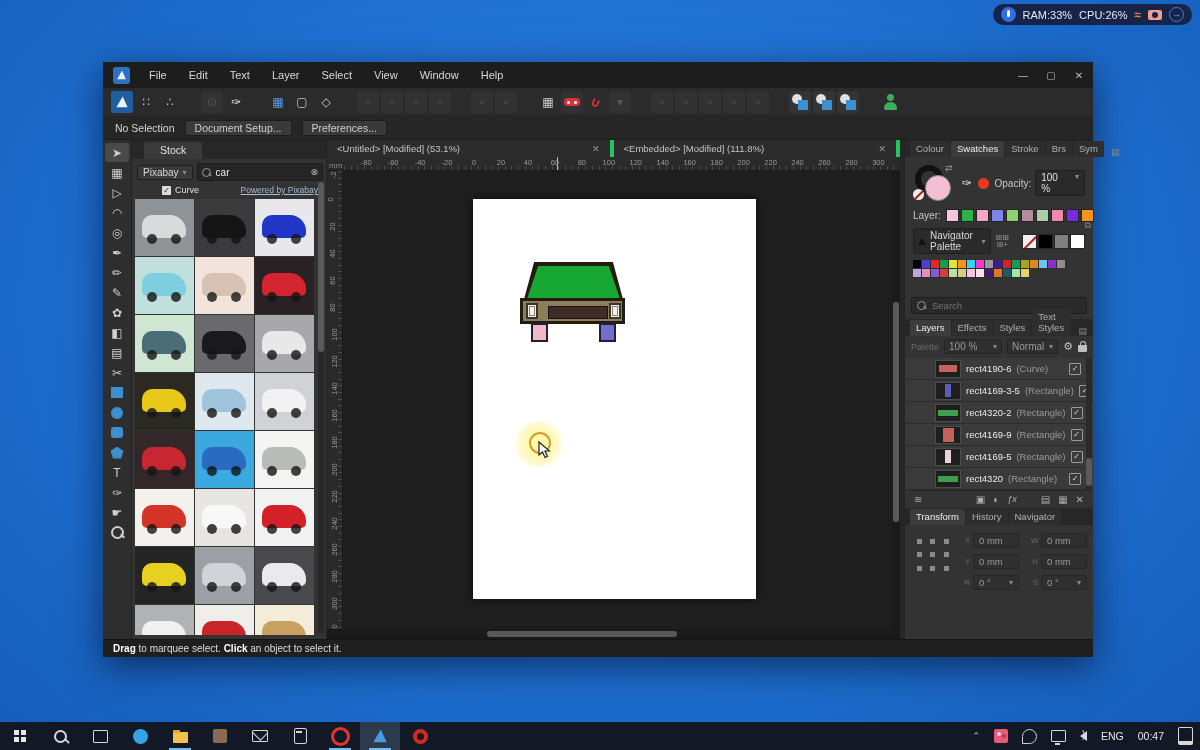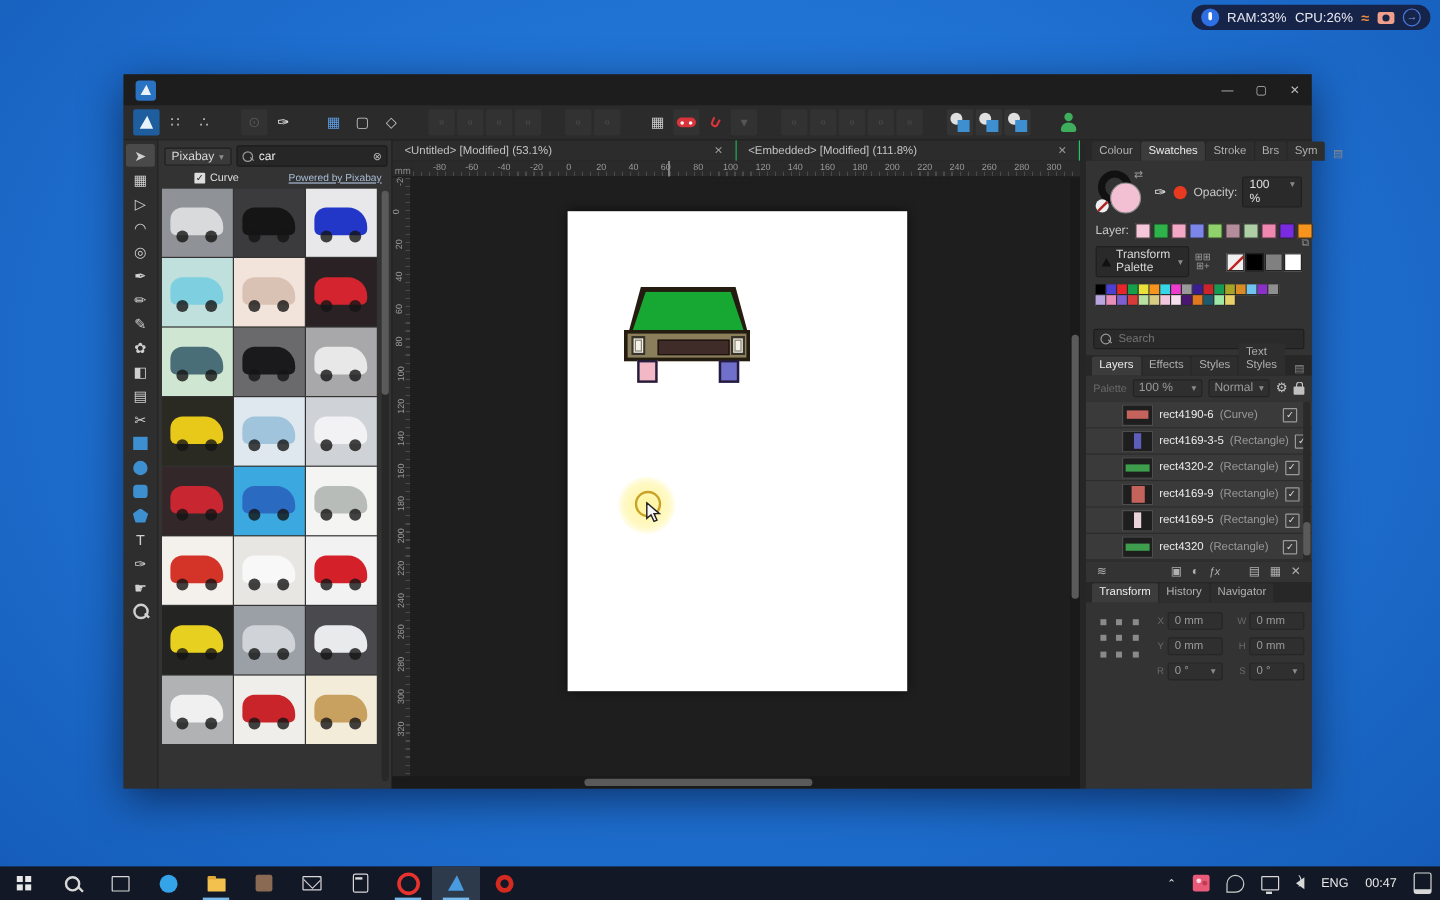--- a/index.html
+++ b/index.html
@@ -85,21 +85,21 @@
   .tile{position:relative;overflow:hidden}
   .carblob{position:absolute;left:12%;top:28%;width:74%;height:40%;border-radius:10px 16px 5px 5px}
   .carblob::before{content:"";position:absolute;left:12%;bottom:-26%;width:10px;height:10px;border-radius:50%;background:rgba(20,20,20,.8)}
   .carblob::after{content:"";position:absolute;right:12%;bottom:-26%;width:10px;height:10px;border-radius:50%;background:rgba(20,20,20,.8)}
   .sscroll{position:absolute;right:2px;top:42px;width:6px;bottom:6px;background:#282828;border-radius:3px}
   .sscroll .thumb{position:absolute;left:0;top:0;width:6px;height:170px;background:#5a5a5a;border-radius:3px}
 
   
   .center{flex:1;display:flex;flex-direction:column;background:#1f1f1f;min-width:0;border-left:1px solid #232323}
   .dtabs{height:17px;display:flex;background:#1e1e1e;font-size:9.5px;flex:none}
-  .dtab{display:flex;align-items:center;padding:0 10px;background:#2c2c2c;border-right:1px solid #22c55e;flex:1;color:#c4c4c4}
+  .dtab{display:flex;align-items:center;padding:0 10px;background:#2c2c2c;border-right:4px solid #22c55e;flex:1;color:#c4c4c4}
   .dtab .x{margin-left:auto;color:#9a9a9a;font-size:9px}
   .rulerrow{height:14px;display:flex;flex:none}
   .corner{width:15px;font-size:8px;color:#8a8a8a;background:#2a2a2a;display:flex;align-items:flex-end;padding-left:2px;border-bottom:1px solid #1a1a1a}
   .hruler{flex:1;position:relative;background:#2a2a2a;border-bottom:1px solid #1a1a1a;overflow:hidden;
      background-image:repeating-linear-gradient(90deg,#4a4a4a 0 1px,transparent 1px 6.7px);background-size:100% 4px;background-position:0 100%;background-repeat:no-repeat}
   .hlab{position:absolute;top:1px;font-size:7.5px;color:#9a9a9a;transform:translateX(-50%)}
   .rcursor{position:absolute;left:213px;top:0;width:1px;height:14px;background:#bbb}
   .canvasrow{flex:1;display:flex;min-height:0}
   .vruler{width:15px;position:relative;background:#2a2a2a;border-right:1px solid #1a1a1a;flex:none;overflow:hidden;
      background-image:repeating-linear-gradient(180deg,#4a4a4a 0 1px,transparent 1px 6.7px);background-size:4px 100%;background-position:100% 0;background-repeat:no-repeat}
@@ -230,20 +230,30 @@
   <span>CPU:26%</span>
   <span class="wifiglyph">≈</span>
   <span class="camglyph"></span>
   <span class="arrglyph">→</span>
 </div>
 
 <div class="window">
 
   <div class="titlebar">
     <span class="applogo"></span>
+    <div id="menus">
+        <span class="menu">File</span>
+        <span class="menu">Edit</span>
+        <span class="menu">Text</span>
+        <span class="menu">Layer</span>
+        <span class="menu">Select</span>
+        <span class="menu">View</span>
+        <span class="menu">Window</span>
+        <span class="menu">Help</span>
+      </div>
     <div class="wbtns">
       <span class="wbtn">—</span>
       <span class="wbtn">▢</span>
       <span class="wbtn">✕</span>
     </div>
   </div>
 
   <div class="toolbar" id="toolbar">
       <div class="tbtn k-logo"></div>
       <div class="tbtn">∷</div>
@@ -275,20 +285,25 @@
       <div class="tbtn dim">▫</div>
       <div class="tbtn dim">▫</div>
       <div class="tgap"></div>
       <div class="tbtn k-bool"></div>
       <div class="tbtn k-bool"></div>
       <div class="tbtn k-bool"></div>
       <div class="tgap"></div>
       <div class="tbtn k-person"></div>
     </div>
 
+  <div class="ctx">
+    <span>No Selection</span>
+    <span class="ctxbtn">Document Setup...</span>
+    <span class="ctxbtn">Preferences...</span>
+  </div>
 
   <div class="main">
 
     <div class="toolscol" id="toolscol">
         <div class="tool sel">➤</div>
         <div class="tool">▦</div>
         <div class="tool">▷</div>
         <div class="tool">◠</div>
         <div class="tool">◎</div>
         <div class="tool">✒</div>
@@ -312,20 +327,23 @@
         </div>
         <div class="tool">T</div>
         <div class="tool">✑</div>
         <div class="tool">☛</div>
         <div class="tool">
           <div class="s-mag"></div>
         </div>
       </div>
 
     <div class="stock">
+      <div class="stockhead">
+        <span class="stocktab">Stock</span>
+      </div>
       <div class="stockctl">
         <span class="pixsel">
           <span>Pixabay</span>
           <span class="caret">▾</span>
         </span>
         <span class="ssearch">
           <span class="mag"></span>
           <input value="car" style="">
           <span class="clearx">⊗</span>
         </span>
@@ -540,21 +558,21 @@
             <span class="sw" style="background: rgb(174, 207, 166);"></span>
             <span class="sw" style="background: rgb(239, 135, 177);"></span>
             <span class="sw" style="background: rgb(122, 43, 226);"></span>
             <span class="sw" style="background: rgb(247, 148, 29);"></span>
           </span>
       </div>
 
       <div class="palrow">
         <span class="palsel">
           <span class="paltri"></span>
-          <span class="palname">Transform Palette</span>
+          <span class="palname">Navigator Palette</span>
           <span class="caret">▾</span>
         </span>
         <span class="gridsicon">⊞⊞<br>⊞+</span>
         <span class="quick" id="quick">
             <span class="qsw qnone"></span>
             <span class="qsw" style="background: rgb(0, 0, 0);"></span>
             <span class="qsw" style="background: rgb(128, 128, 128);"></span>
             <span class="qsw" style="background: rgb(255, 255, 255);"></span>
           </span>
       </div>
@@ -743,20 +761,26 @@
                 <span>0 °</span>
                 <span class="caret">▾</span>
               </span>
             </div>
           </div>
       </div>
       <span class="linkic">⧉</span>
     </div>
   </div>
 
+  <div class="status" id="statusbar">
+      <span class="sp b">Drag</span>
+      <span class="sp"> to marquee select. </span>
+      <span class="sp b">Click</span>
+      <span class="sp"> an object to select it.</span>
+    </div>
 </div>
 
 <div class="taskbar">
   <div id="tbicons" style="display:flex;height:100%">
       <div class="tbi">
         <span class="k-win"></span>
       </div>
       <div class="tbi">
         <span class="k-mag2"></span>
       </div>

